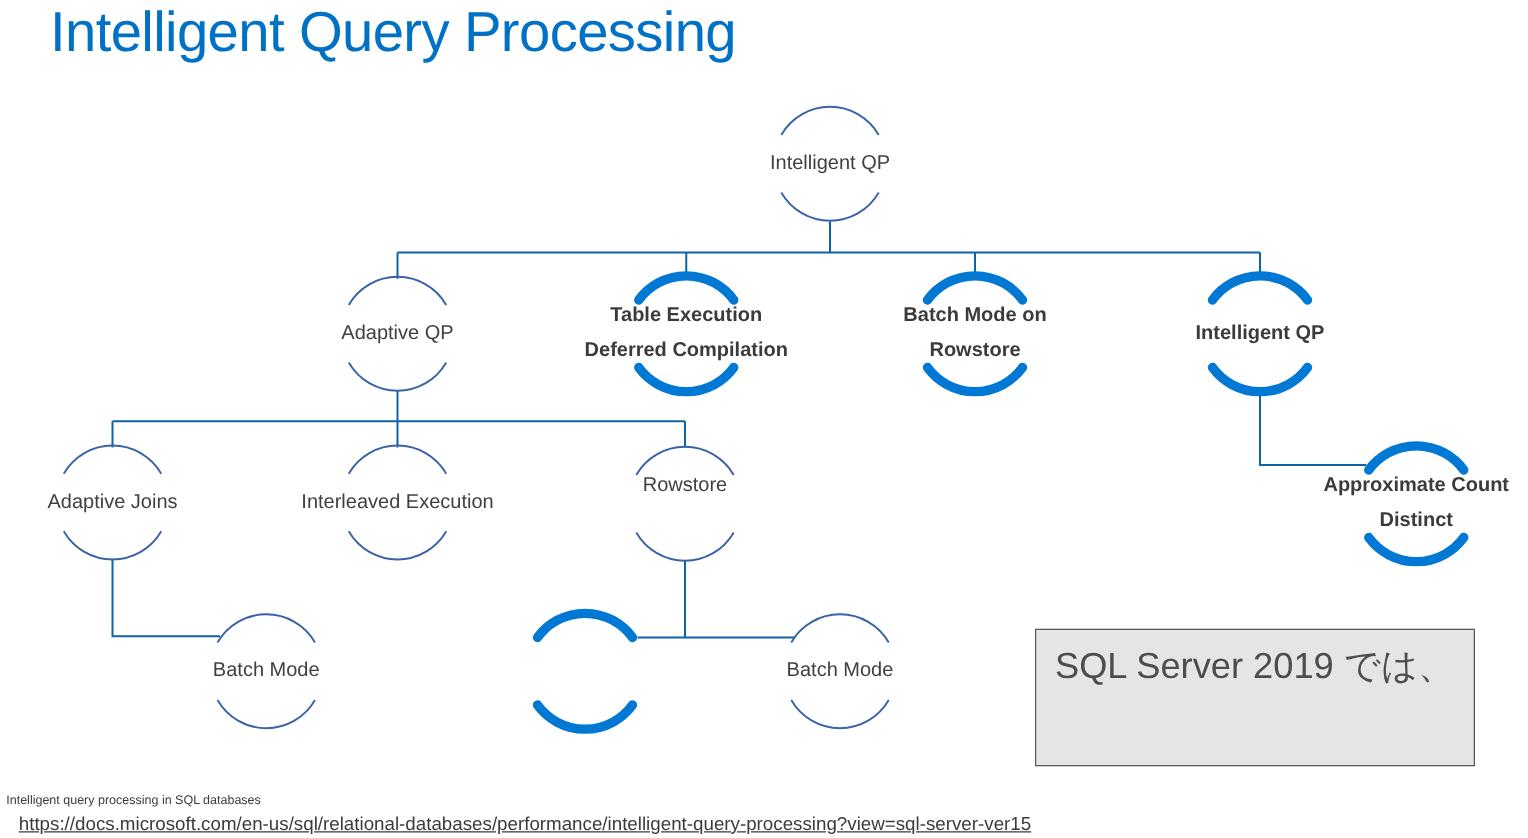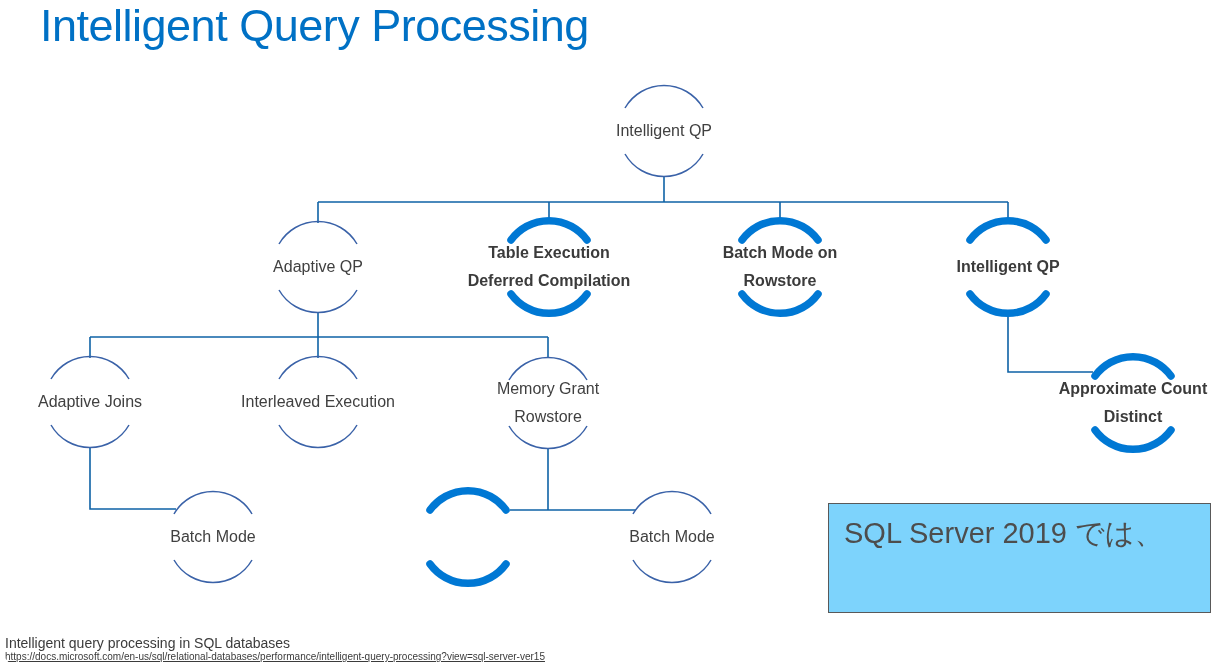--- a/index.html
+++ b/index.html
@@ -49,46 +49,46 @@
     text-align: center;
     font-size: 16px;
     color: var(--node-text-color, #404040);
   }
   .node-label div { line-height: 28px; height: 28px; white-space: nowrap; }
   .node-label.bold { font-weight: 700; color: #3B3B3B; }
   .callout {
     position: absolute;
     left: 828px;
     top: 503px;
-    width: 383px;
+    width: 352px;
     height: 110px;
     border: 1.5px solid var(--callout-border, #595959);
-    background: #7dd3fc;
+    background: #e5e5e5;
     box-sizing: border-box;
     padding: 5px 0 0 15px;
   }
   .callout div {
     font-size: 29px;
     line-height: 49px;
     color: var(--callout-text, #4D4D4D);
     white-space: nowrap;
   }
   .footer-caption {
     position: absolute;
     left: 5px;
     top: 635px;
-    font-size: 14px;
+    font-size: 10px;
     color: var(--footer-text, #3B3B3B);
     white-space: nowrap;
   }
   .footer-link {
     position: absolute;
-    left: 5px;
+    left: 15px;
     top: 651px;
-    font-size: 10px;
+    font-size: 15px;
     color: var(--footer-text, #3B3B3B);
     text-decoration: underline;
     white-space: nowrap;
     cursor: pointer;
   }
 </style>
 </head>
 <body>
 
 <div class="stage">
@@ -179,21 +179,20 @@
       <div class="node-label bold" style="left: 878px; top: 253px;">
         <div>Intelligent QP</div>
       </div>
       <div class="node-label" style="left: -40px; top: 388px;">
         <div>Adaptive Joins</div>
       </div>
       <div class="node-label" style="left: 188px; top: 388px;">
         <div>Interleaved Execution</div>
       </div>
       <div class="node-label" style="left: 418px; top: 375px;">
-        <div>Memory Grant</div>
         <div>Rowstore</div>
       </div>
       <div class="node-label" style="left: 83px; top: 523px;">
         <div>Batch Mode</div>
       </div>
       <div class="node-label" style="left: 542px; top: 523px;">
         <div>Batch Mode</div>
       </div>
       <div class="node-label bold" style="left: 1003px; top: 375px;">
         <div>Approximate Count</div>

